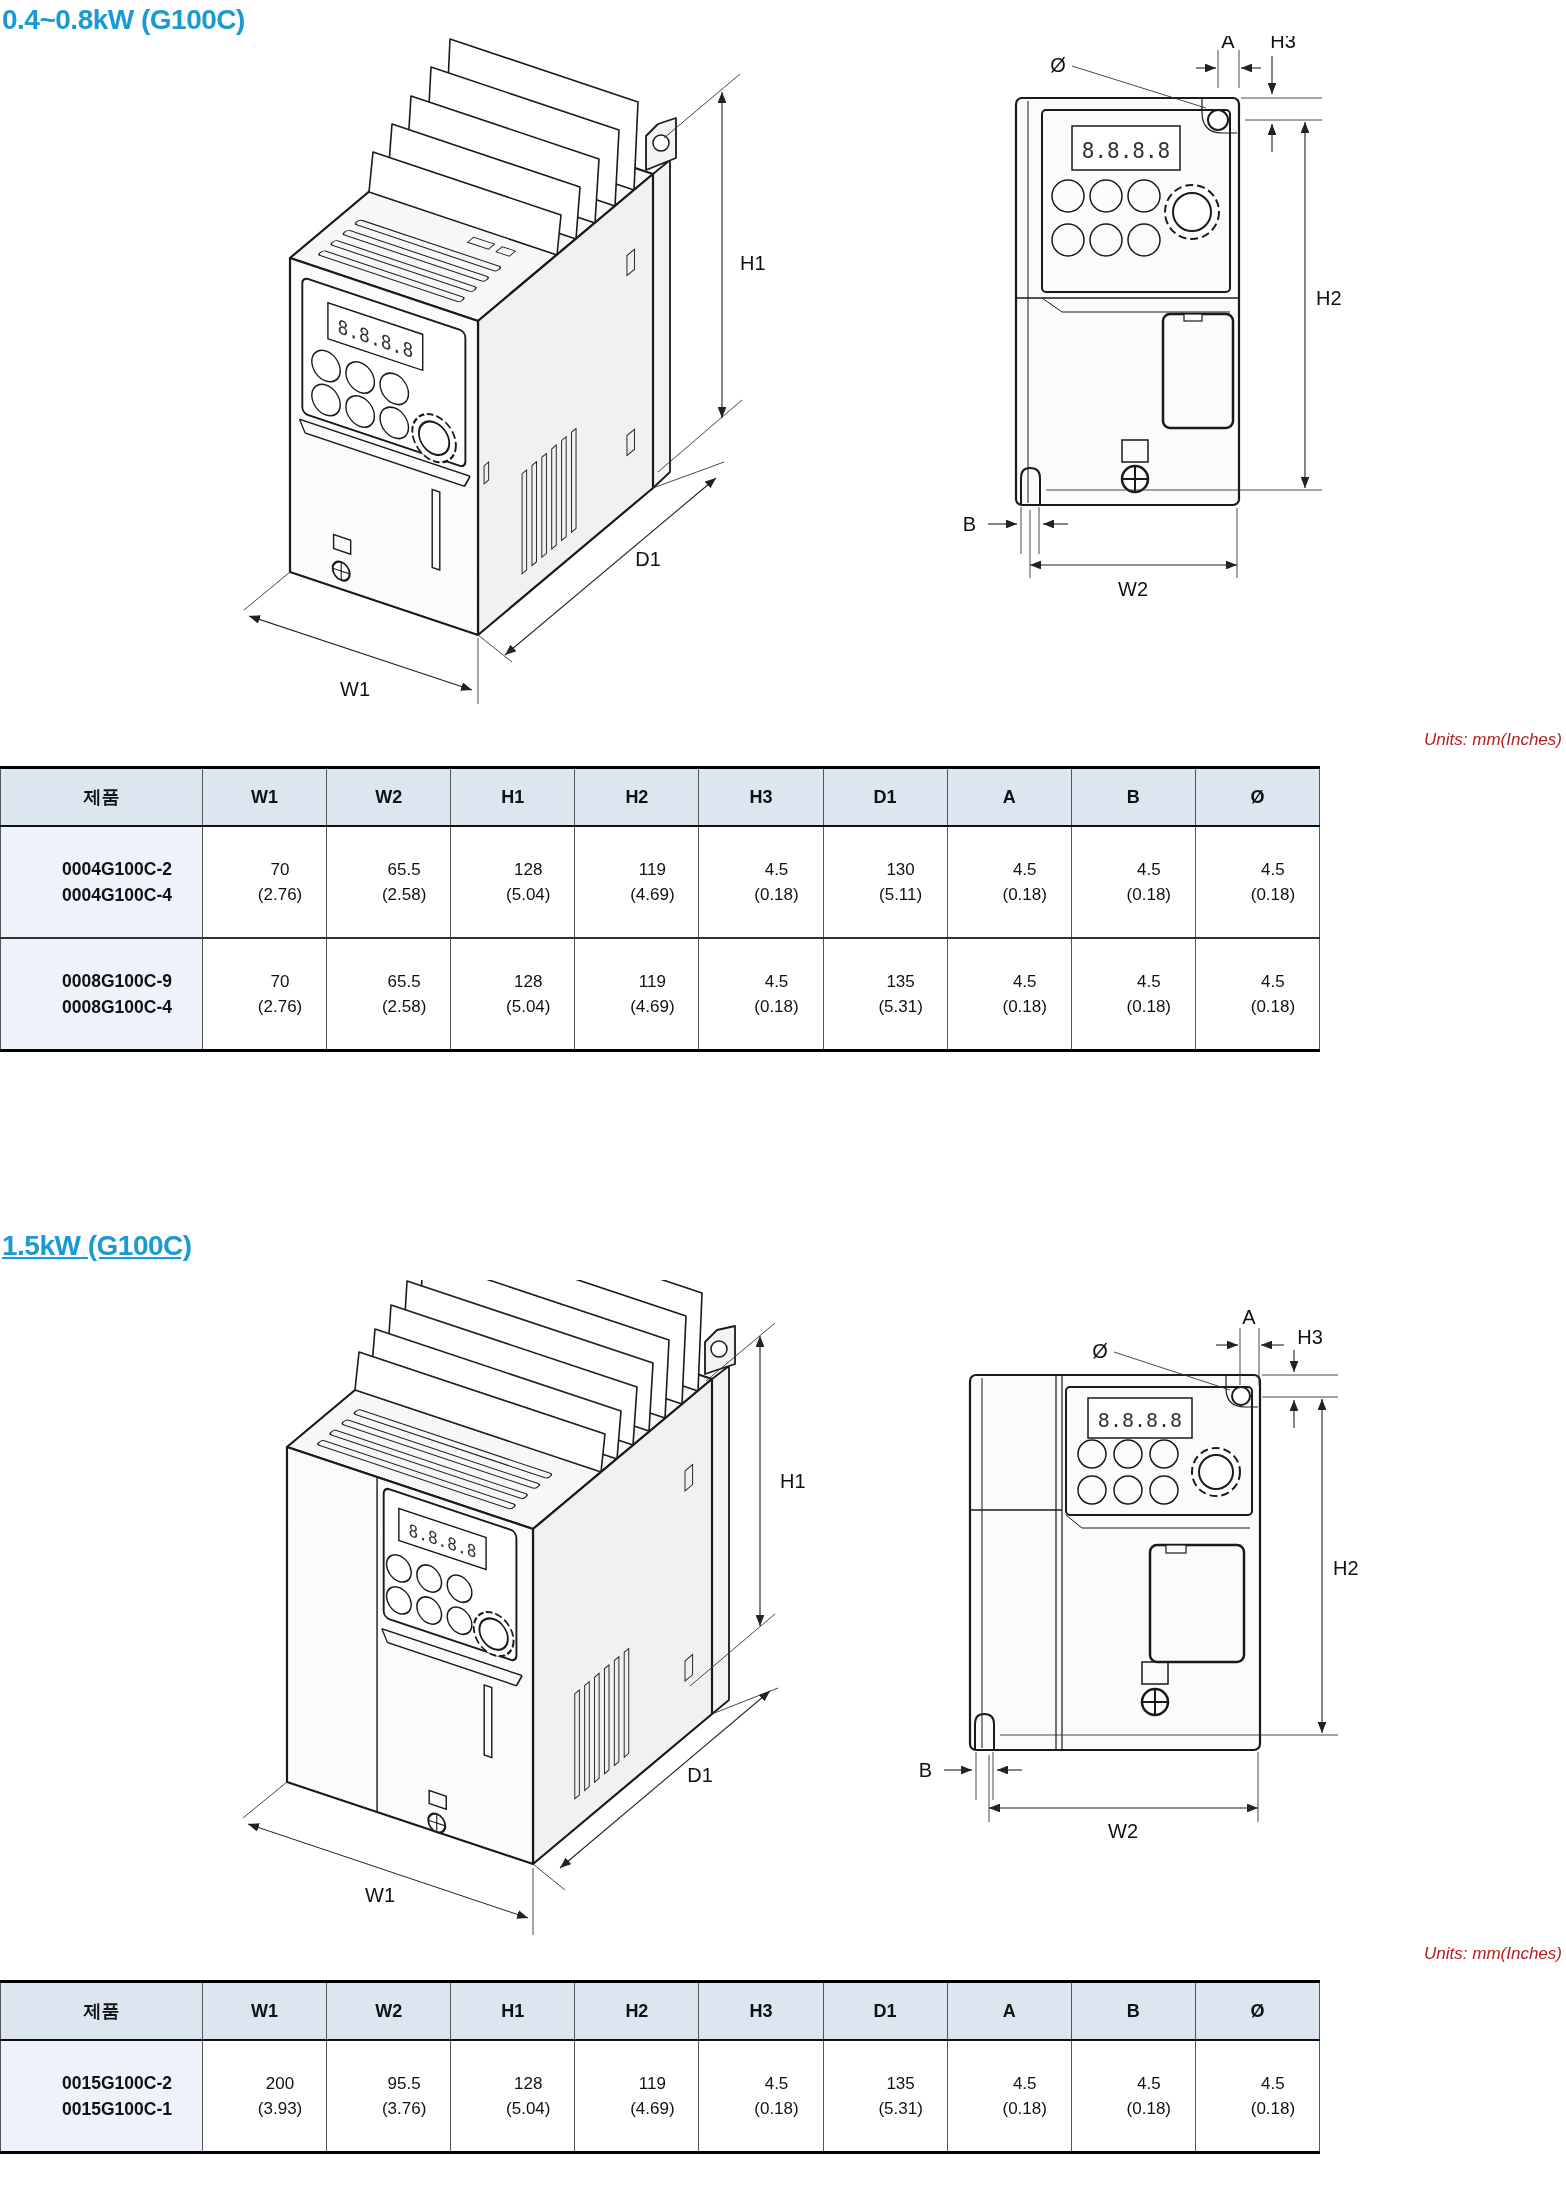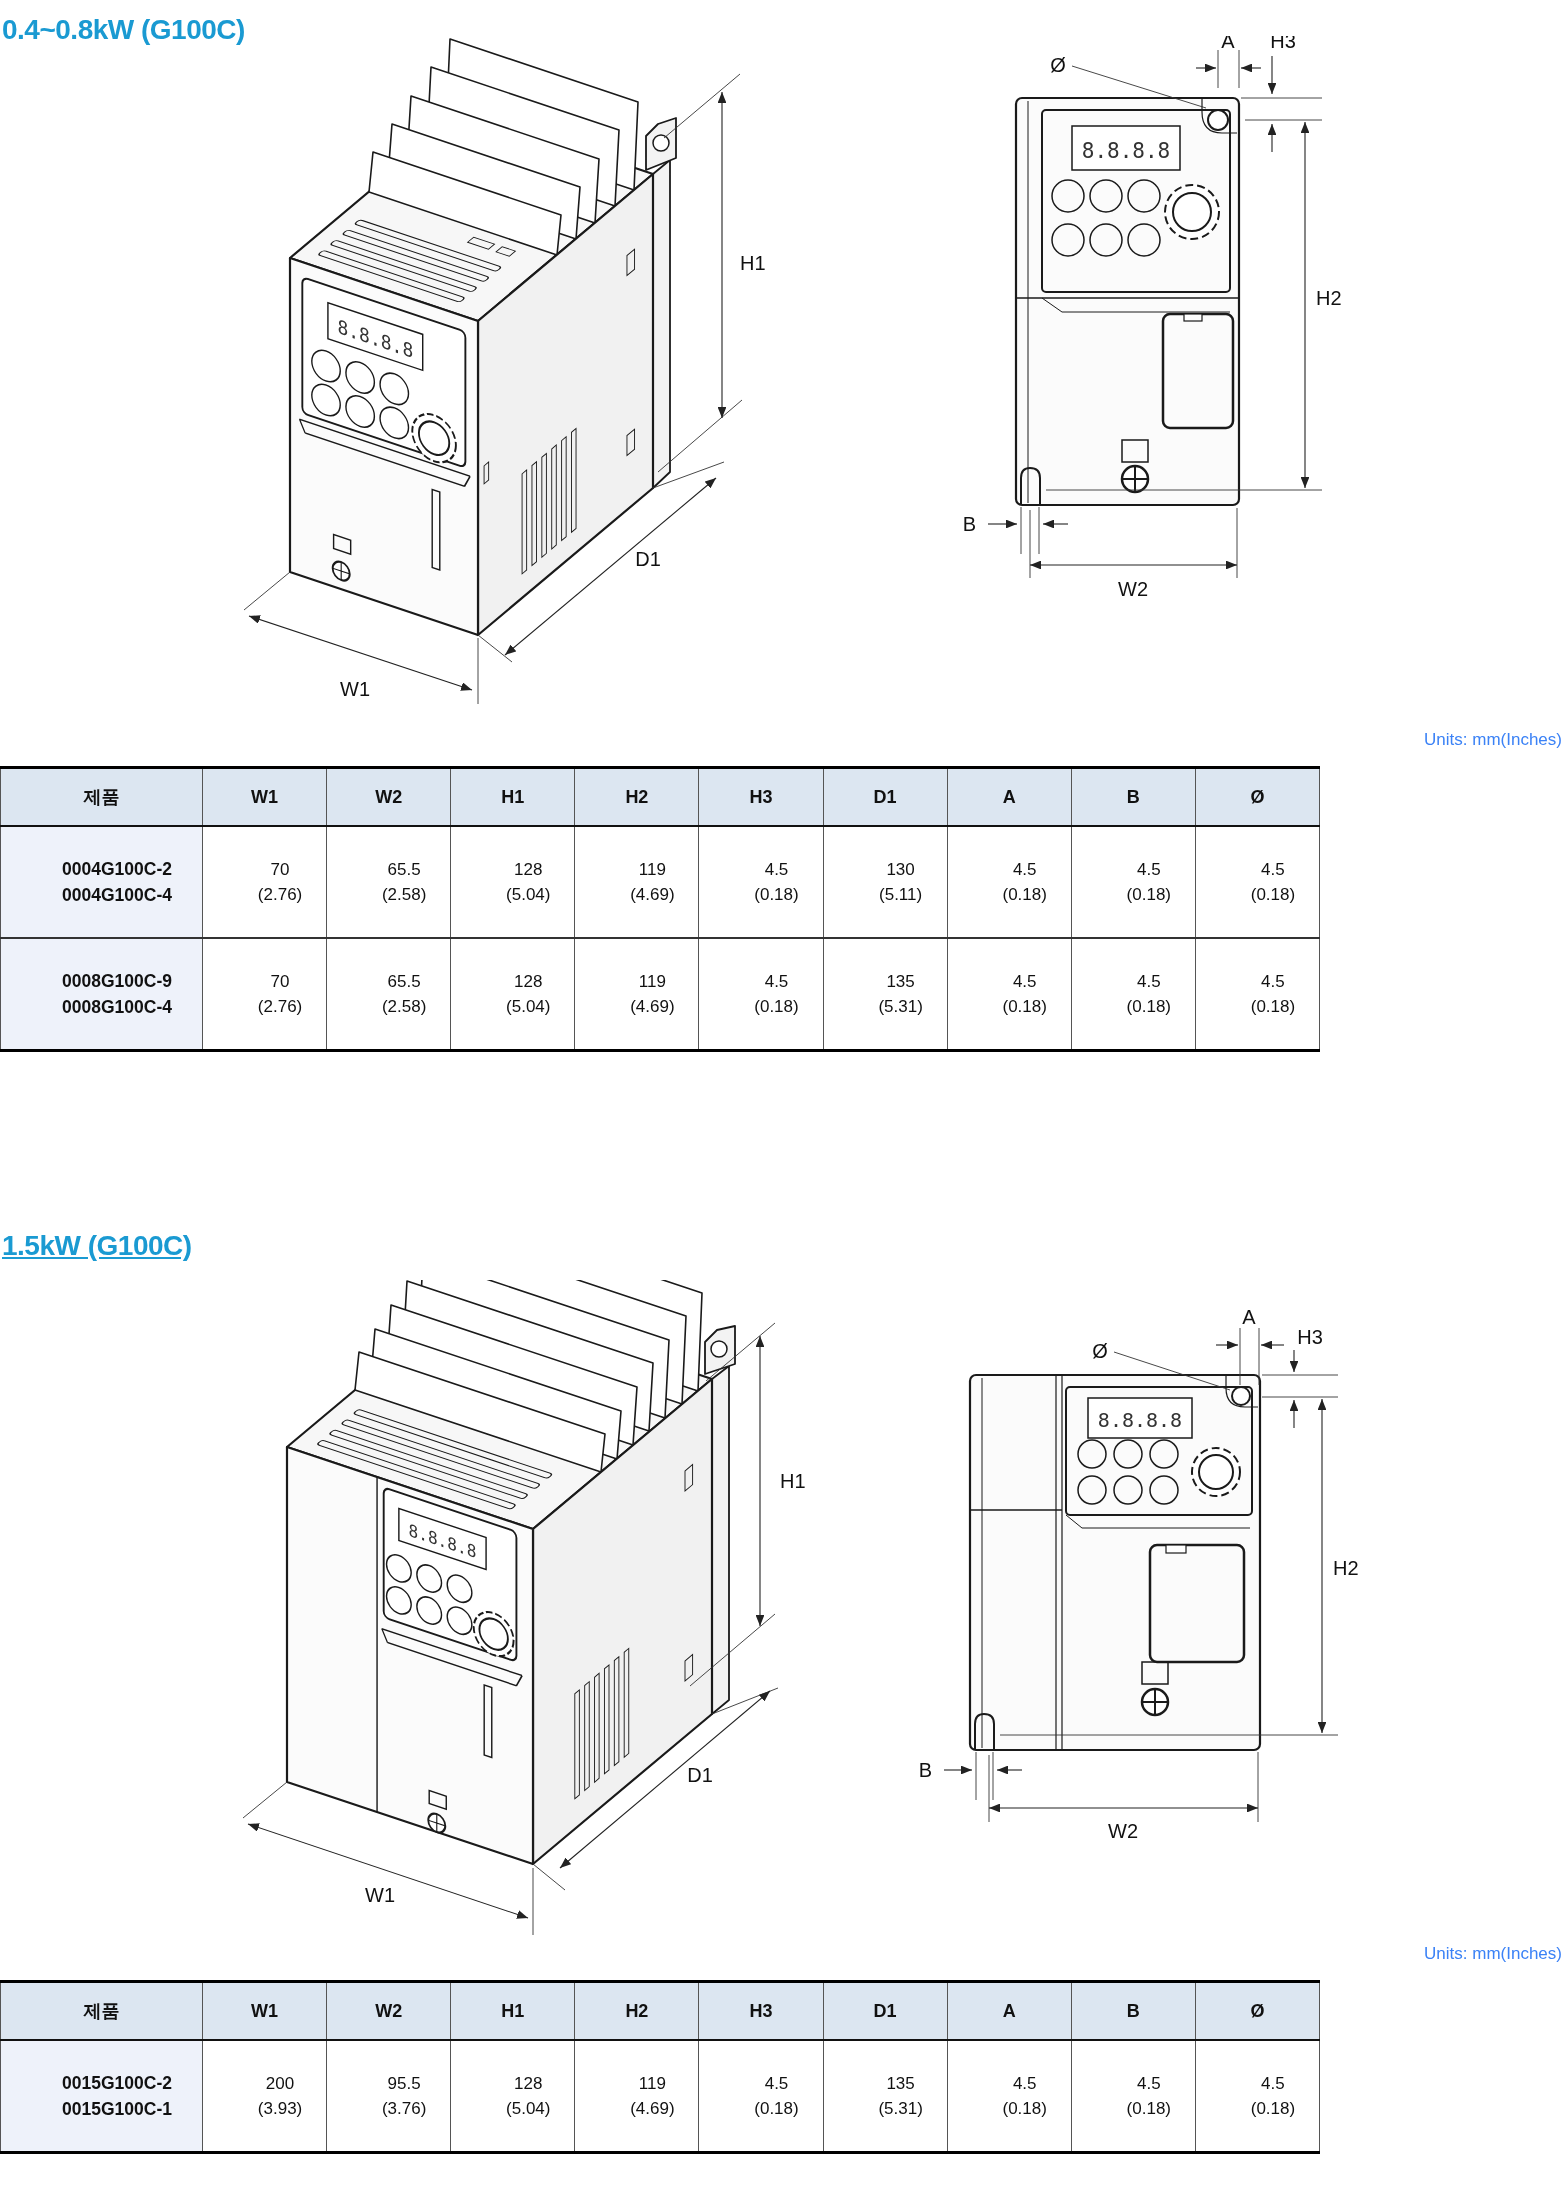--- a/index.html
+++ b/index.html
@@ -1,22 +1,22 @@
 <!DOCTYPE html>
 <html><head>
 <meta charset="utf-8">
 <style>
   html,body{margin:0;padding:0;}
   body{width:1566px;height:2186px;position:relative;background:#ffffff;
        font-family:"Liberation Sans",sans-serif;color:#111;overflow:hidden;}
   .sec-title{position:absolute;left:2px;font-size:28px;font-weight:bold;color:#1a9ad2;
              letter-spacing:-0.5px;}
-  #title1{top:14px;}
+  #title1{top:4px;}
   #title2{top:1230px;text-decoration:underline;}
-  .units{position:absolute;right:4px;font-size:17px;color:#3b82f6;}
+  .units{position:absolute;right:4px;font-size:17px;color:#b91c1c;font-style:italic;}
   #units1{top:730px;}
   #units2{top:1944px;}
   svg.draw{position:absolute;left:0;}
   #draw1{top:36px;}
   #draw2{top:1280px;}
   
   .f-face{fill:#fbfbfb;stroke:#1a1a1a;stroke-width:2.2;stroke-linejoin:round;}
   .f-side{fill:#f1f1f1;stroke:#1a1a1a;stroke-width:2.2;stroke-linejoin:round;}
   .f-top{fill:#f7f7f7;stroke:#1a1a1a;stroke-width:2.2;stroke-linejoin:round;}
   .f-blade{fill:#ffffff;stroke:#1a1a1a;stroke-width:1.6;stroke-linejoin:round;}

